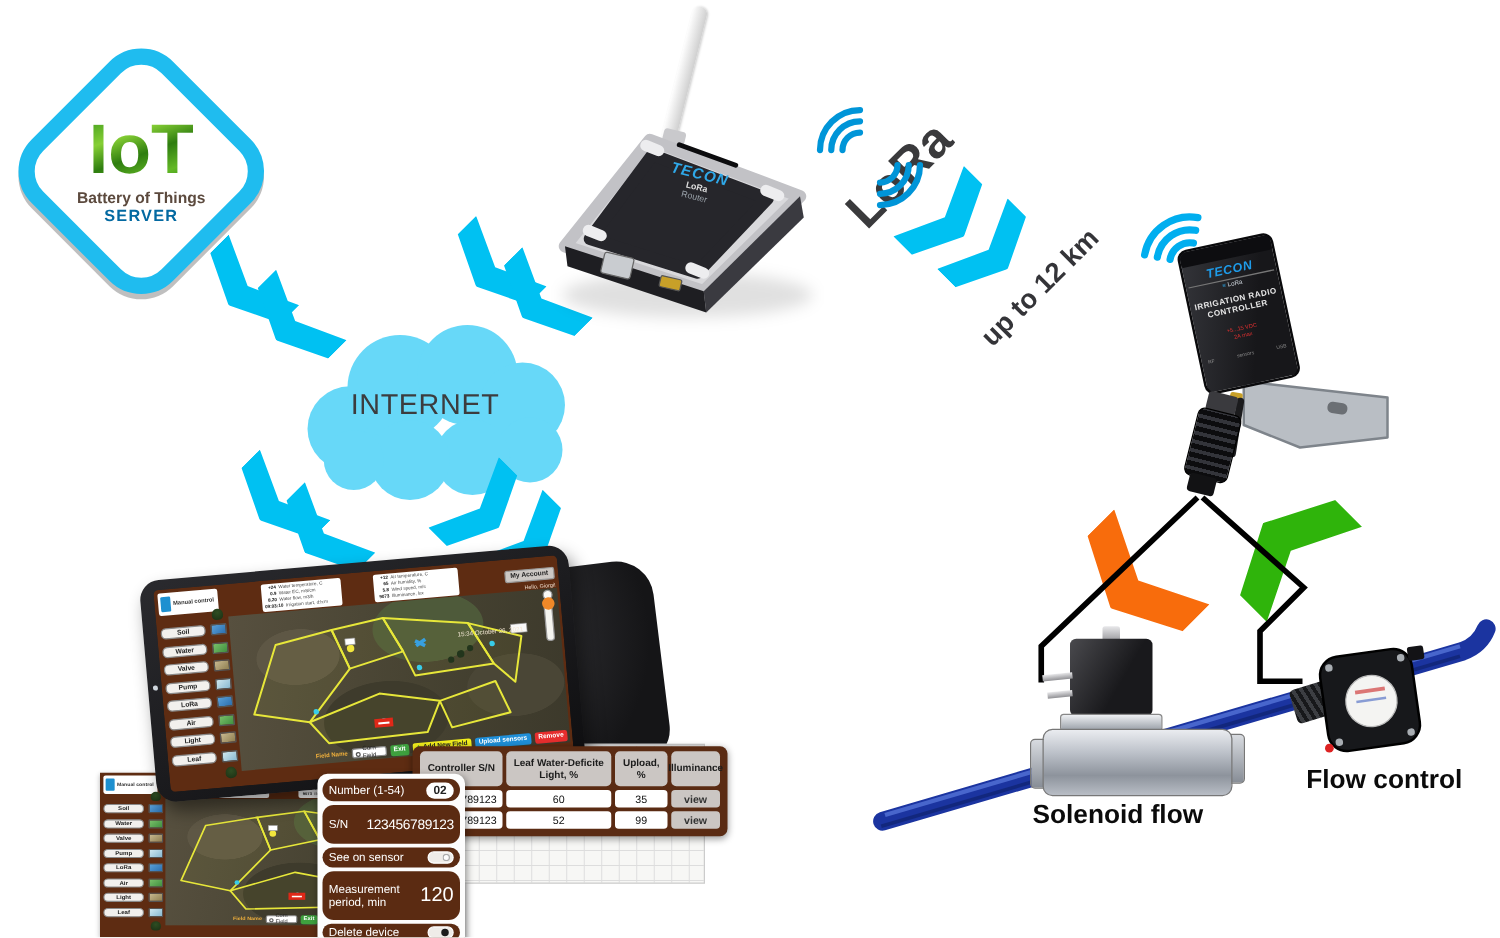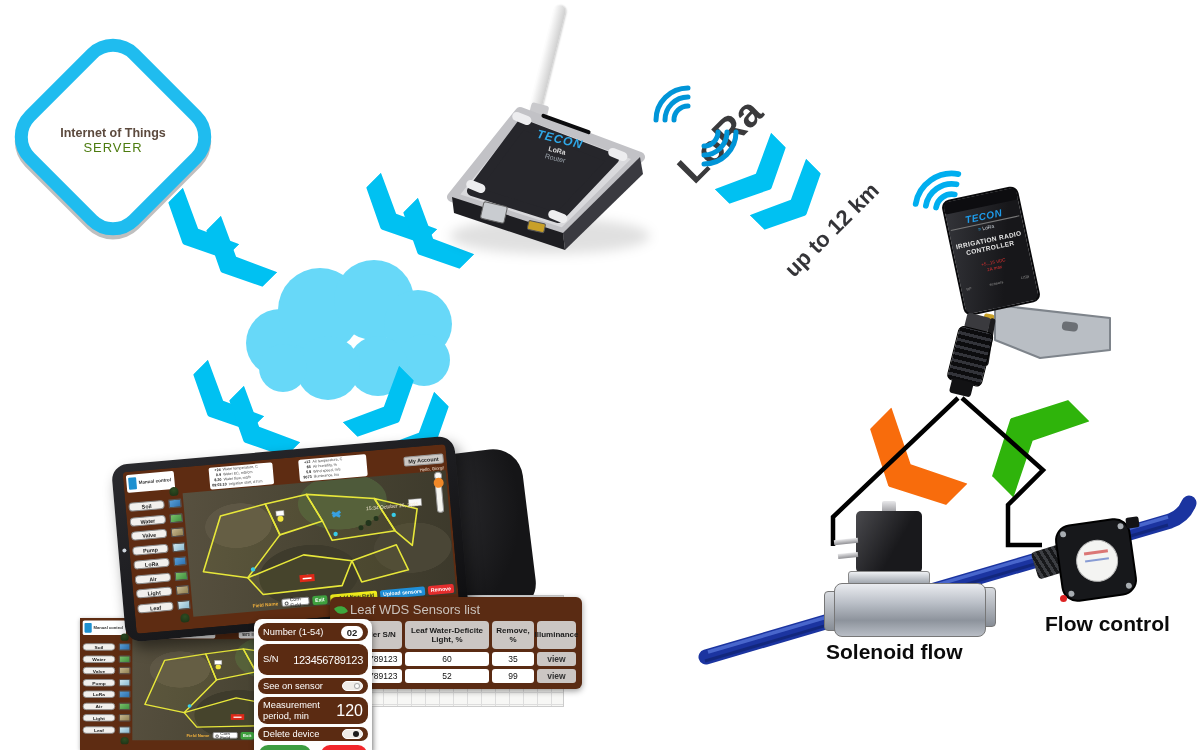--- a/index.html
+++ b/index.html
@@ -4,21 +4,21 @@
 <style>
   html,body{margin:0;padding:0;background:#fff;font-family:"Liberation Sans",sans-serif;}
   #stage{position:relative;width:1200px;height:750px;background:#fff;overflow:hidden;}
   [data-interactable]{box-sizing:border-box;}
   
   .iot-wrap{position:absolute;left:0;top:10px;width:230px;height:240px;}
   .iot-diamond{position:absolute;left:33px;top:47px;width:160px;height:160px;border:13px solid #1FBCEF;border-radius:36px;transform:rotate(45deg);background:#fff;box-shadow:3px 3px 0 rgba(0,0,0,.25);}
   .iot-inner{position:absolute;left:23px;top:52px;width:180px;height:150px;display:flex;flex-direction:column;align-items:center;justify-content:center;text-align:center;}
   .iot-title{font-size:56px;font-weight:bold;line-height:.9;background:linear-gradient(160deg,#3f9b1d 0%,#86cf35 30%,#2e7d0f 55%,#63b826 80%,#2f8a12 100%);-webkit-background-clip:text;background-clip:text;color:transparent;}
   .iot-sub{font-size:12.5px;font-weight:bold;color:#5C4A3E;margin-top:6px;}
-  .iot-server{font-size:13px;font-weight:normal;color:#4d7c0f;letter-spacing:1px;}
+  .iot-server{font-size:13px;font-weight:bold;color:#0369a1;letter-spacing:1px;}
   
   .cloud-svg{position:absolute;left:228px;top:248px;}
   .internet-label{position:absolute;left:250px;top:310px;width:180px;text-align:center;font-size:23px;color:#3C3C3E;letter-spacing:.5px;}
   
   .chev{position:absolute;background:#00C1F2;clip-path:polygon(0 0,52% 0,100% 50%,52% 100%,0 100%,46% 50%);width:40px;height:80px;}
   .chev.big{width:58px;height:108px;}
   .chev.orange{background:#F86C0C;}
   .chev.green{background:#2FB40B;}
   
   .wifi{position:absolute;}
@@ -130,21 +130,21 @@
   .sp-title{display:flex;align-items:center;gap:4px;color:#C9C2BC;font-size:13px;padding:1px 0 4px;}
   .leaf-icon{width:10px;height:10px;background:#3EA83E;border-radius:0 80% 0 80%;transform:rotate(-35deg);flex:none;}
   .sp-table{display:grid;grid-template-columns:66px 84px 42px 39px;gap:3px;}
   .sp-table .th{background:#CBC6C3;border-radius:4px;font-size:8px;font-weight:bold;color:#1c1c1c;display:flex;align-items:center;justify-content:center;text-align:center;height:28px;line-height:1.15;padding:0 2px;}
   .sp-table .td{background:#fff;border-radius:3px;font-size:8.5px;color:#111;display:flex;align-items:center;justify-content:center;height:14px;}
   .sp-table .td.view{background:#CBC6C3;color:#333;font-weight:bold;}
   
   .dialog{position:absolute;left:254px;top:619px;width:118px;background:#FDFDFD;border-radius:8px;padding:4px;box-shadow:1px 2px 6px rgba(0,0,0,.4);z-index:6;display:flex;flex-direction:column;gap:3px;}
   .drow{background:#5B2B12;border-radius:9px;color:#fff;display:flex;align-items:center;justify-content:space-between;padding:0 5px;}
   .drow .lbl{font-size:9.3px;line-height:1.1;}
-  .r1{height:18px;}.r2{height:31px;}.r3{height:16px;}.r4{height:27px;}.r5{height:14px;}
+  .r1{height:18px;}.r2{height:31px;}.r3{height:16px;}.r4{height:39px;}.r5{height:14px;}
   .val-pill{background:#fff;color:#222;font-size:9.5px;font-weight:bold;border-radius:7px;width:22px;height:13px;display:flex;align-items:center;justify-content:center;}
   .sn-val{font-size:11px;letter-spacing:-.3px;}
   .p-val{font-size:16px;}
   .toggle{width:21px;height:10px;border:1px solid #fff;border-radius:6px;background:#efece8;position:relative;flex:none;}
   .toggle::after{content:"";position:absolute;top:1px;left:2px;width:6px;height:6px;border-radius:50%;background:#999;}
   .toggle.on::after{left:auto;right:2px;background:#fcfcfc;box-shadow:0 0 0 1px #aaa inset;}
   .toggle.dark::after{left:auto;right:3px;background:#1c1c1c;}
   .dbtns{display:flex;justify-content:space-between;padding:1px 1px 2px;}
   .dbtn{height:35px;border-radius:9px;font-size:10.5px;color:#fff;display:flex;align-items:center;justify-content:center;border:none;}
   .d-save{background:#3C9C40;width:52px;}
@@ -161,37 +161,39 @@
       <path d="M22,36 A14,14 0 0 1 36,22"></path>
     </g>
   </symbol>
 </svg>
 
 <div id="stage" data-interactable="false">
 
   <div class="iot-wrap" data-interactable="false">
     <div class="iot-diamond" data-interactable="false"></div>
     <div class="iot-inner">
-      <div class="iot-sub" data-interactable="false">Internet of Things</div>
+      <div class="iot-title" data-interactable="false">IoT</div>
+      <div class="iot-sub" data-interactable="false">Battery of Things</div>
       <div class="iot-server" data-interactable="false">SERVER</div>
     </div>
   </div>
 
   <svg class="cloud-svg" width="232" height="152" data-interactable="false">
     <g fill="#67D8F8">
       <circle cx="52" cy="95" r="34"></circle>
         <circle cx="92" cy="62" r="42"></circle>
         <circle cx="146" cy="52" r="40"></circle>
       <circle cx="190" cy="76" r="34"></circle>
         <circle cx="196" cy="112" r="26"></circle>
         <circle cx="150" cy="118" r="30"></circle>
       <circle cx="100" cy="120" r="32"></circle>
         <circle cx="55" cy="120" r="24"></circle>
     </g>
   </svg>
+  <div class="internet-label" data-interactable="false">INTERNET</div>
 
   <div class="chev" data-interactable="false" style="left:177px;top:190px;transform:rotate(135deg)"></div>
   <div class="chev" data-interactable="false" style="left:215px;top:218px;transform:rotate(135deg)"></div>
   <div class="chev" data-interactable="false" style="left:375px;top:175px;transform:rotate(135deg)"></div>
   <div class="chev" data-interactable="false" style="left:412px;top:200px;transform:rotate(135deg)"></div>
   <div class="chev" data-interactable="false" style="left:202px;top:362px;transform:rotate(135deg)"></div>
   <div class="chev" data-interactable="false" style="left:238px;top:388px;transform:rotate(135deg)"></div>
   <div class="chev" data-interactable="false" style="left:365px;top:368px;transform:rotate(45deg)"></div>
   <div class="chev" data-interactable="false" style="left:400px;top:394px;transform:rotate(45deg)"></div>
 
@@ -554,26 +556,22 @@
         <span class="bbtn b-upload" data-interactable="true">Upload sensors</span>
         <span class="bbtn b-remove" data-interactable="true">Remove</span>
       </div>
     </div>
   </div>
 </div>
 
   <div class="grid-panel" data-interactable="false"></div>
 
   <div class="sensors-panel" data-interactable="false">
-    <div class="sp-title">
-      <span class="leaf-icon" data-interactable="false"></span>
-      <span data-interactable="false">Leaf WDS Sensors list</span>
-    </div>
     <div class="sp-table" data-interactable="false">
-      <div style="display:contents"><div class="th" data-interactable="false">Controller S/N</div><div class="th" data-interactable="false">Leaf Water-Deficite Light, %</div><div class="th" data-interactable="false">Remove, %</div><div class="th" data-interactable="false">Illuminance</div></div>
+      <div style="display:contents"><div class="th" data-interactable="false">Controller S/N</div><div class="th" data-interactable="false">Leaf Water-Deficite Light, %</div><div class="th" data-interactable="false">Upload, %</div><div class="th" data-interactable="false">Illuminance</div></div>
       <div style="display:contents"><div class="td" data-interactable="false">123456789123</div><div class="td" data-interactable="false">60</div><div class="td" data-interactable="false">35</div><div class="td view" data-interactable="true">view</div><div class="td" data-interactable="false">123456789123</div><div class="td" data-interactable="false">52</div><div class="td" data-interactable="false">99</div><div class="td view" data-interactable="true">view</div></div>
     </div>
   </div>
 
   <div class="dialog" data-interactable="false">
     <div class="drow r1">
       <span class="lbl" data-interactable="false">Number (1-54)</span>
       <span class="val-pill" data-interactable="true">02</span>
     </div>
     <div class="drow r2">

